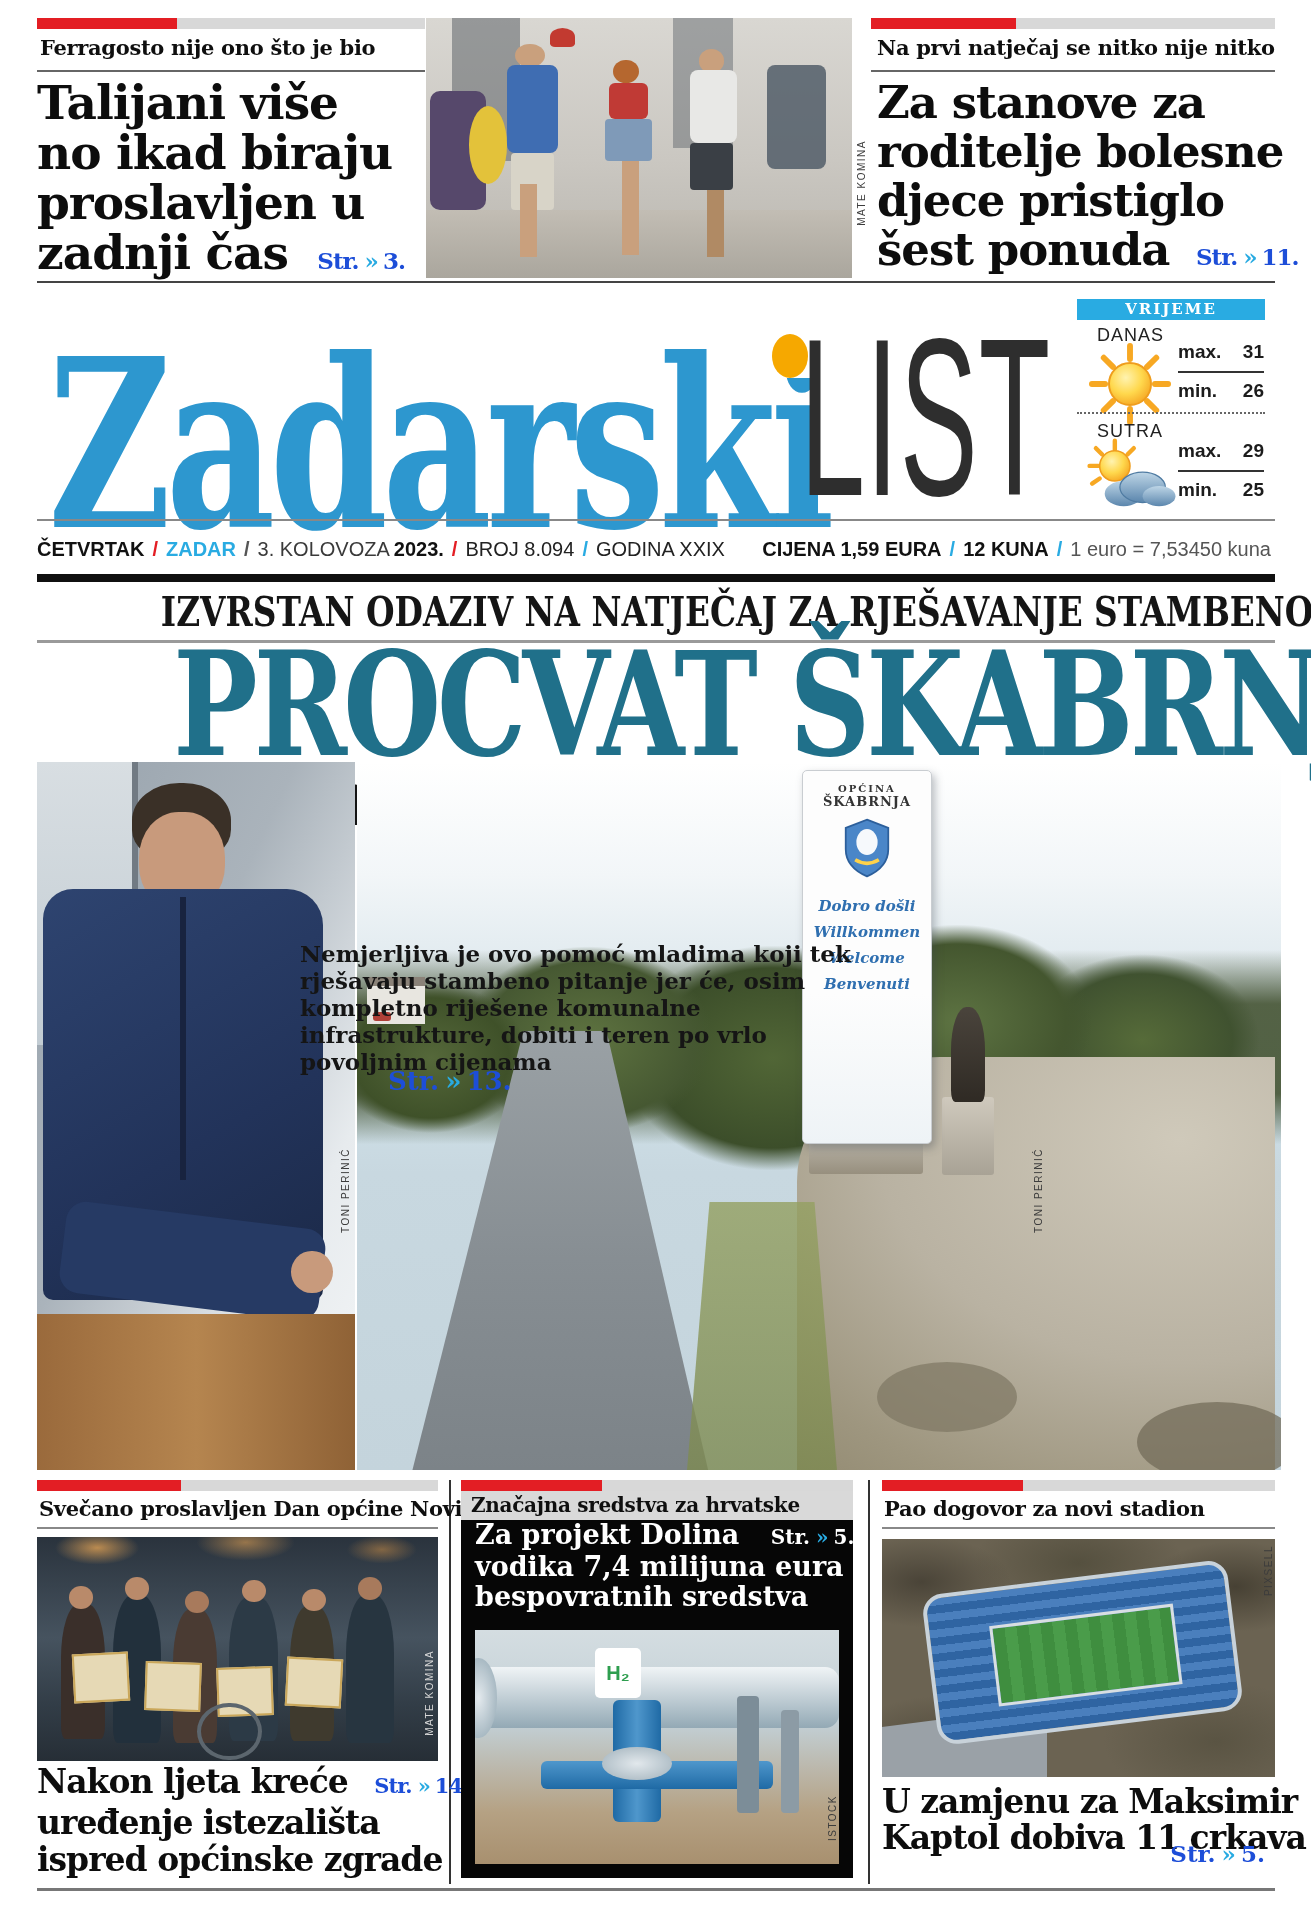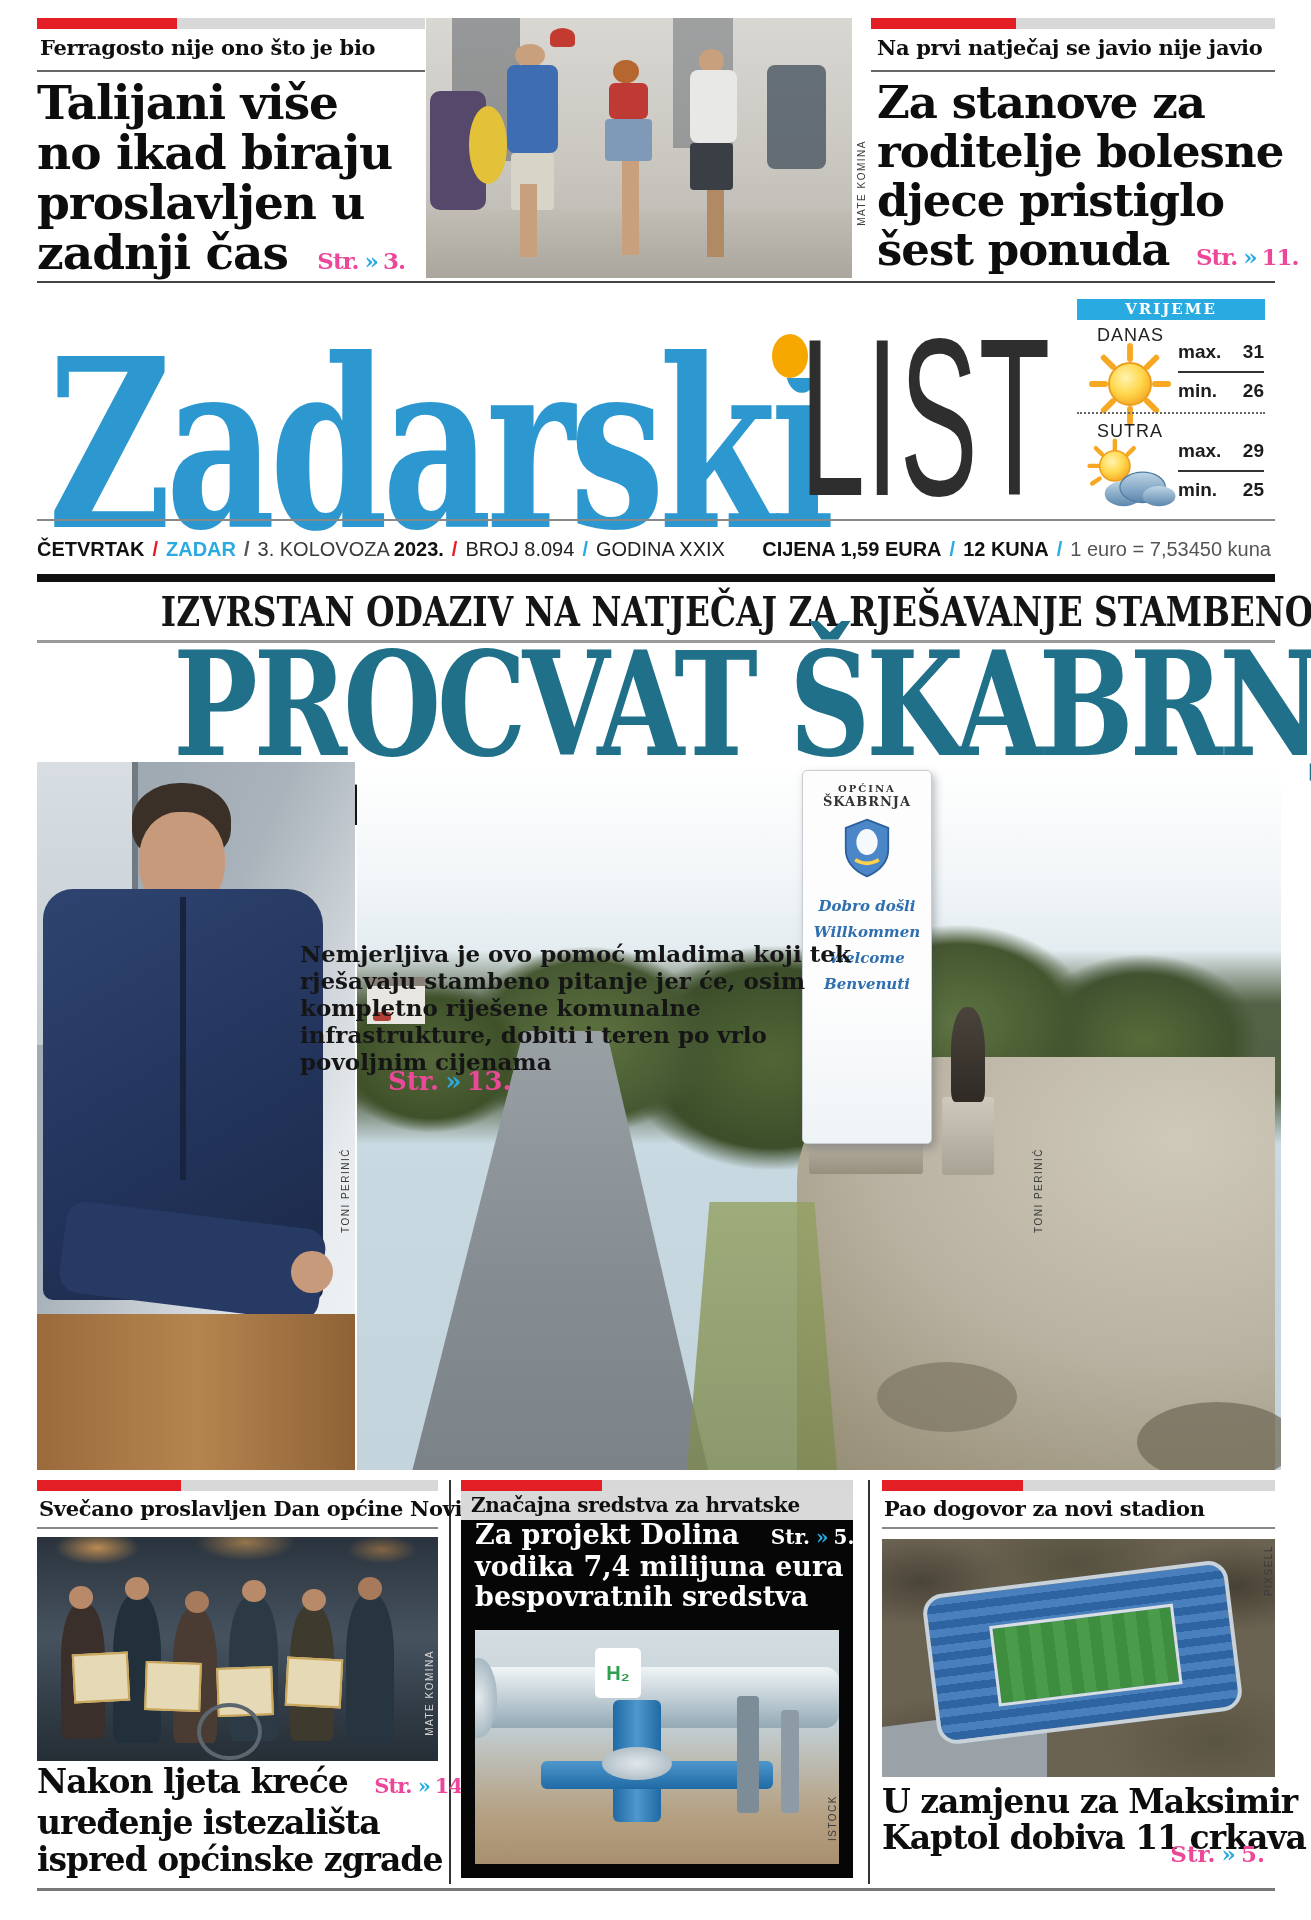--- a/index.html
+++ b/index.html
@@ -9,21 +9,21 @@
   html,body{margin:0;padding:0;background:#fff;}
   .page{position:relative;width:1311px;height:1920px;background:#fff;overflow:hidden;
         font-family:"Liberation Sans",sans-serif;color:#111;}
   .abs{position:absolute;}
   .topbar{position:absolute;height:11px;
         background:linear-gradient(to right,var(--accent_red) 0 36%,#d8d8d8 36% 100%);}
   .kicker{position:absolute;font:bold 21px/1.1 "DejaVu Serif",serif;color:#0f0f0f;letter-spacing:-.3px;}
   .hrule{position:absolute;background:#666;height:2px;}
   .headline{position:absolute;font-family:"DejaVu Serif",serif;font-weight:bold;color:#0d0d0d;}
   .hl-line{white-space:nowrap;}
-  .pref{font-family:"DejaVu Serif",serif;font-weight:bold;color:#ec4899;white-space:nowrap;}
+  .pref{font-family:"DejaVu Serif",serif;font-weight:bold;color:#1d4ed8;white-space:nowrap;}
   .pref .chev::before{content:"\00BB";}
   .pref .chev{color:var(--accent_blue);margin:0 5px 0 6px;}
   .vcredit{position:absolute;writing-mode:vertical-rl;transform:rotate(180deg);
         font:10px "Liberation Sans",sans-serif;letter-spacing:1.5px;color:#3c3c3c;}
   .photo{position:absolute;overflow:hidden;}
   .ph{position:absolute;}
   .mast-blue{position:absolute;left:48px;top:327px;font:bold 235px/1 "DejaVu Serif",serif;
         color:var(--brand_blue);letter-spacing:-8px;transform:scaleX(.72);transform-origin:left top;white-space:nowrap;}
   .mast-black{position:absolute;left:800px;top:305px;font:400 225px/1 "Liberation Sans",sans-serif;
         color:#2e2e2e;transform:scaleX(.52);transform-origin:left top;letter-spacing:2px;white-space:nowrap;}
@@ -97,21 +97,21 @@
     <div class="ph" style="left:29%;top:4%;width:6%;height:7%;background:#c23a30;border-radius:50% 50% 20% 20%;"></div>
     <div class="ph" style="left:80%;top:18%;width:14%;height:40%;background:#4a5663;border-radius:8px;opacity:.8;"></div>
     <div class="ph" style="left:0;top:74%;width:100%;height:26%;background:linear-gradient(180deg,#c2bdb4,#aaa69d);"></div>
     <div class="ph" style="left:22%;top:64%;width:4%;height:28%;background:#c9a07d;"></div>
     <div class="ph" style="left:46%;top:55%;width:4%;height:36%;background:#c9a07d;"></div>
     <div class="ph" style="left:66%;top:66%;width:4%;height:26%;background:#b08a64;"></div>
   </div>
   <div class="vcredit" style="left:856px;top:140px;">MATE KOMINA</div>
 
   <div class="topbar" style="left:871px;top:18px;width:404px;"></div>
-  <div class="kicker" style="left:877px;top:36px;">Na prvi natječaj se javio nije javio</div>
+  <div class="kicker" style="left:877px;top:36px;">Na prvi natječaj se nitko nije nitko</div>
   <div class="hrule" style="left:871px;top:70px;width:404px;"></div>
   <div class="headline" style="left:877px;top:78px;width:400px;font-size:45px;line-height:49px;letter-spacing:-1px;">
     <div class="hl-line">Za stanove za</div>
     <div class="hl-line">roditelje bolesne</div>
     <div class="hl-line">djece pristiglo</div>
     <div class="hl-line">
       <span>šest ponuda</span>
       <span class="pref" style="font-size:23px;margin-left:12px;"><span>Str.</span><span class="chev"></span><span>11.</span></span>
     </div>
   </div>

